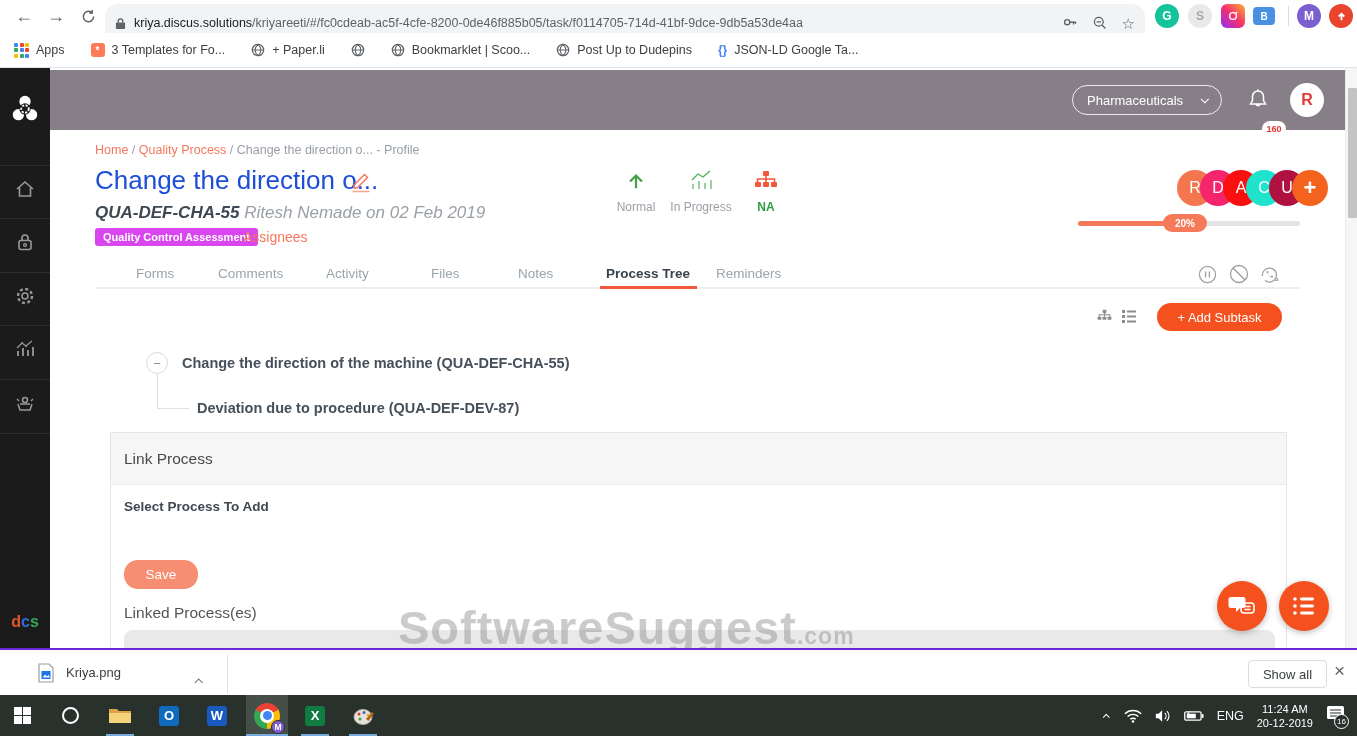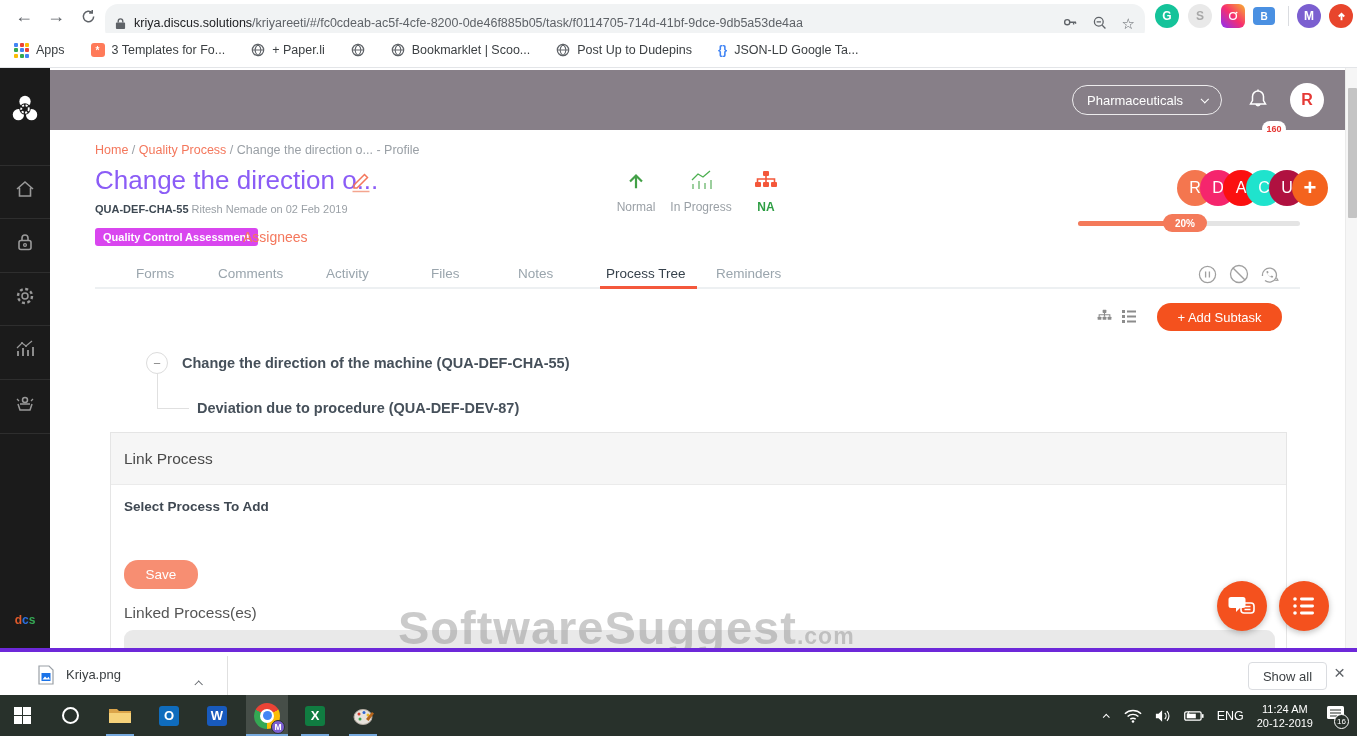--- a/index.html
+++ b/index.html
@@ -30,39 +30,39 @@
   .orgpill { position:absolute; left:1022px; top:15px; width:150px; height:30px; border:1px solid rgba(255,255,255,.85); border-radius:15px; color:#fff; font-size:13px; display:flex; align-items:center; justify-content:space-between; padding:0 14px; }
   .chev { display:inline-block; border:solid currentColor; border-width:0 1.5px 1.5px 0; padding:2.6px; }
   .chev.down { transform:rotate(45deg) translateY(-1px); }
   .chev.up { transform:rotate(-135deg) translateY(-2px); }
   .avatar-r { position:absolute; left:1240px; top:13px; width:34px; height:34px; background:#fff; border-radius:50%; color:#e53935; font-weight:bold; font-size:16px; display:flex; align-items:center; justify-content:center; }
   .bellbadge { position:absolute; left:1212px; top:10px; min-width:24px; height:16px; background:#fff; border-radius:9px; color:#e53935; font-size:9px; font-weight:bold; display:flex; align-items:center; justify-content:center; padding:2px 4px;margin-top:41px; }
 
   
   .crumb { position:absolute; left:95px; top:143px; font-size:12.5px; color:#9aa0a6; }
   .crumb a { color:#f4775c; text-decoration:none; }
-  .title { position:absolute; left:95px; top:165px; font-size:26px; color:#8b5cf6; }
-  .meta { position:absolute; left:95px; top:203px; font-size:11px; color:#9aa0a6; }
+  .title { position:absolute; left:95px; top:165px; font-size:26px; color:#1d4ed8; }
+  .meta { position:absolute; left:95px; top:203px; font-size:17px; color:#9aa0a6;font-style:italic; }
   .meta b { color:#3d4852; }
   .gbadge { position:absolute; left:95px; top:228px; background:#d946ef; color:#fff; font-size:11px; font-weight:bold; border-radius:3px; padding:3px 8px; }
   .assignees { position:absolute; left:243px; top:229px; color:#f4775c; font-size:14px; }
   .statusgrp { position:absolute; top:170px; text-align:center; }
   .statusgrp .lbl { font-size:12px; color:#9aa0a6; margin-top:4px; }
   .statusgrp .lbl.green { color:#2e9e44; font-weight:bold; }
   .avstack { position:absolute; left:1177px; top:170px; display:flex; }
   .av { width:36px; height:36px; border-radius:50%; color:#fff; font-size:16px; display:flex; align-items:center; justify-content:center; margin-left:-13px; }
   .av:first-child { margin-left:0; }
   .av.plus { background:#f4631e; font-size:22px; font-weight:bold; }
   .ptrack { position:absolute; left:1078px; top:221px; width:222px; height:5px; background:#e4e4e4; border-radius:3px; }
   .pfill { height:5px; background:#f47a5a; border-radius:3px; }
   .ppill { position:absolute; left:1163px; top:214px; width:44px; height:18px; background:#f47a5a; border-radius:9px; color:#fff; font-size:10px; font-weight:bold; display:flex; align-items:center; justify-content:center; }
 
   .tabsline { position:absolute; left:95px; top:287px; width:1205px; height:2px; background:#edf0f2; }
   .tab { position:absolute; top:266px; font-size:13.5px; color:#9aa5ad; white-space:nowrap; cursor:pointer; }
-  .tab.active { color:#37424c; font-weight:normal; }
+  .tab.active { color:#37424c; font-weight:bold; }
   .tabunderline { position:absolute; left:600px; top:286px; width:97px; height:3px; background:#f4583c; }
 
   .addsub { position:absolute; left:1157px; top:303px; width:125px; height:28px; background:#f4511e; border:none; border-radius:14px; color:#fff; font-size:13px; display:flex; align-items:center; justify-content:center; cursor:pointer; font-family:inherit; }
   .treecirc { position:absolute; left:146px; top:352px; width:22px; height:22px; border:1px solid #dcdcdc; border-radius:50%; color:#8a8a8a; font-size:13px; display:flex; align-items:center; justify-content:center; background:#fff; }
   .treetext { position:absolute; font-size:14.5px; font-weight:bold; color:#46505a; }
   .treeline { position:absolute; background:#e0e0e0; }
 
   .card { position:absolute; left:110px; top:432px; width:1177px; height:216px; border:1px solid #e5e5e5; border-bottom:none; background:#fff; }
   .cardhead { height:52px; background:#f6f6f6; border-bottom:1px solid #ebebeb; display:flex; align-items:center; padding-left:13px; font-size:15.5px; color:#4a4a4a; }
   .sellabel { position:absolute; left:13px; top:66px; font-size:13.5px; font-weight:bold; color:#3f4852; }
@@ -75,21 +75,21 @@
   .watermark { position:absolute; left:398px; top:600px; font-weight:bold; color:#8d8d8d; opacity:.45; white-space:nowrap; letter-spacing:1px; }
   .watermark .big { font-size:47px; }
   .watermark .small { font-size:23px; }
 
   .fab { position:absolute; top:581px; width:50px; height:50px; border-radius:50%; background:#f4511e; display:flex; align-items:center; justify-content:center; box-shadow:0 2px 6px rgba(0,0,0,.25); cursor:pointer; }
 
   .pagescroll { position:absolute; right:0; top:68px; width:12px; height:580px; background:#f6f6f6; border-left:1px solid #ebebeb; }
   .pagescroll .thumb { position:absolute; left:1.5px; top:20px; width:9px; height:130px; background:#c4c4c4; border-radius:1px; }
 
   
-  .dlbar { position:absolute; left:0; top:648px; width:1357px; height:47px; background:#fff; border-top:4px solid #6d28d9; }
+  .dlbar { position:absolute; left:0; top:648px; width:1357px; height:47px; background:#fff; border-top:2px solid #6d28d9; }
   .dlname { position:absolute; left:66px; top:15px; font-size:13px; color:#3c4043; }
   .dlsep { position:absolute; left:227px; top:4px; width:1px; height:39px; background:#e0e0e0; }
   .showall { position:absolute; left:1248px; top:10px; width:79px; height:28px; background:#fff; border:1px solid #dadce0; border-radius:4px; font-size:13px; color:#3c4043; cursor:pointer; font-family:inherit; }
   .dlclose { position:absolute; left:1334px; top:10px; font-size:19px; color:#5f6368; cursor:pointer; }
 
   
   .taskbar { position:absolute; left:0; top:695px; width:1357px; height:41px; background:#28312b; }
   .tb-ic { position:absolute; top:0; height:41px; display:flex; align-items:center; justify-content:center; }
   .tb-under { position:absolute; top:38.5px; height:2.5px; background:#76a9dd; }
   .sq { width:20px; height:20px; border-radius:3px; color:#fff; font-weight:bold; font-size:13px; display:flex; align-items:center; justify-content:center; }
@@ -250,21 +250,21 @@
     <div class="side-div" style="top:311px;"></div>
     <div class="side-ic" style="top:324px;">
       <svg width="22" height="22" viewBox="0 0 22 22">
           <circle cx="11" cy="8" r="2.5" fill="none" stroke="#999" stroke-width="1.5"></circle>
           <path d="M4 12l2 6h10l2-6M6 12h10" fill="none" stroke="#999" stroke-width="1.5"></path>
           <path d="M3 7l2 2M19 7l-2 2" stroke="#999" stroke-width="1.3"></path>
         </svg>
     </div>
     <div class="side-div" style="top:365px;"></div>
     <div class="side-ic" style="top:545px;">
-      <span style="font-size:12px;font-weight:bold;"><span style="color:#e05a2b;">d</span><span style="color:#2b6fe0;">c</span><span style="color:#35a854;">s</span></span>
+      <span style="font-size:16px;font-weight:bold;"><span style="color:#e05a2b;">d</span><span style="color:#2b6fe0;">c</span><span style="color:#35a854;">s</span></span>
     </div>
   </div>
 
   <div class="appheader">
     <div class="orgpill">
       <span>Pharmaceuticals</span>
       <span class="chev down"></span>
     </div>
     <div class="abs" style="left:1196px; top:17px;">
       <svg width="24" height="26" viewBox="0 0 24 26">

